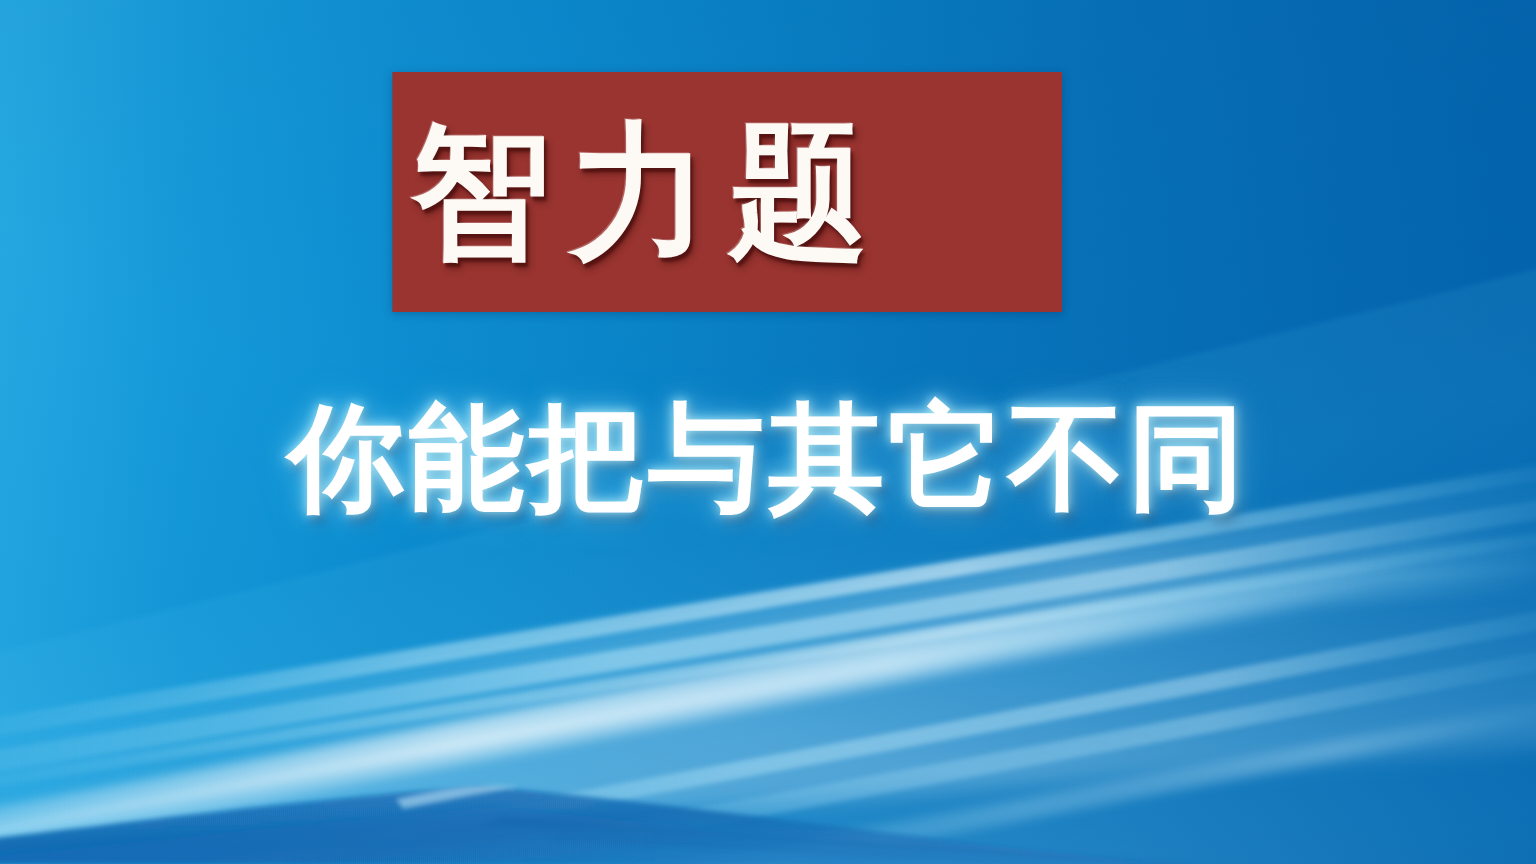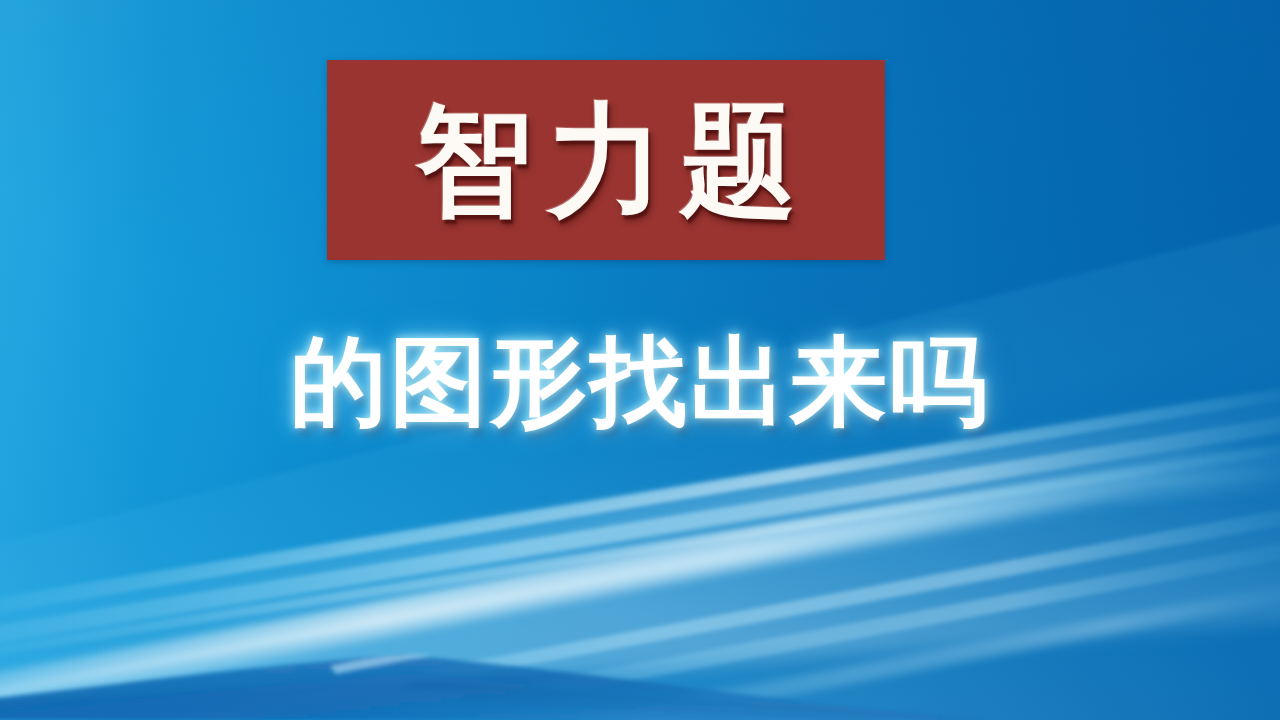--- a/index.html
+++ b/index.html
@@ -84,21 +84,20 @@
   
   #title-banner {
     position: absolute;
     left: 327px;
     top: 60px;
     width: 558px;
     height: 200px;
     background: #993430;
     display: flex;
     align-items: center;
-    justify-content: center;
     box-shadow: 0 2px 7px rgba(0, 40, 80, 0.30);
   }
   #title-banner-text {
     font-family: "DejaVu Serif", "Liberation Serif", serif;
     font-weight: 700;
     font-size: 116px;
     line-height: 1;
     color: #fdf9f4;
     letter-spacing: 16px;
     padding-left: 16px;
@@ -225,16 +224,16 @@
     </svg>
   </div>
 
   <div class="bg-layer" id="bg-bottom-glow"></div>
 
   <div id="title-banner">
     <span id="title-banner-text">智力题</span>
   </div>
 
   <div id="question-block">
-    <div class="question-line">的图形找出来吗</div>
+    <div class="question-line">你能把与其它不同</div>
   </div>
 
 </div>
 
 </body></html>

